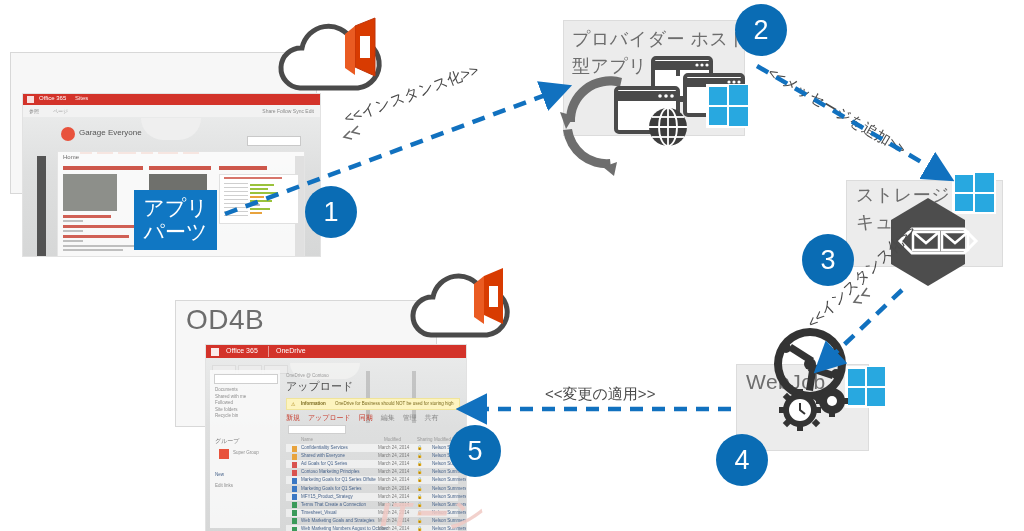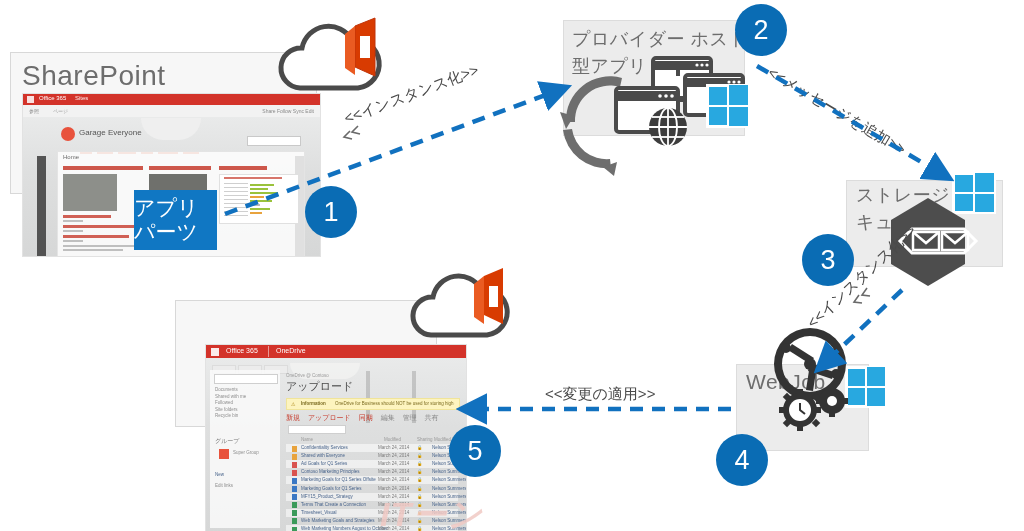--- a/index.html
+++ b/index.html
@@ -15,21 +15,21 @@
   .num{position:absolute;width:52px;height:52px;border-radius:50%;background:#0a6cb4;
        color:#fff;font-size:27px;display:flex;align-items:center;justify-content:center;
        font-family:"Liberation Sans",sans-serif;}
 
   
   .alabel{position:absolute;color:#4a4a4a;font-size:15px;white-space:nowrap;
           font-family:"Liberation Sans","DejaVu Sans",sans-serif;}
 
   
   .appparts{position:absolute;background:#1077c3;color:#fff;display:flex;flex-direction:column;
-            justify-content:center;line-height:1.15;font-size:21px;}
+            align-items:center;justify-content:center;line-height:1.15;font-size:21px;}
 
   
   .mock{position:absolute;background:#fbfbfb;overflow:hidden;border:1px solid #e2e2e2;}
   .mock-ribbon{position:absolute;left:0;top:0;right:0;height:11px;background:#d3332a;}
   .mock-ribbon .waffle{position:absolute;left:4px;top:2px;width:7px;height:7px;background:#fff;opacity:.85;}
   .mock-ribbon .o365{position:absolute;left:16px;top:1px;font-size:6px;color:#fff;}
   .mock-ribbon .sec{position:absolute;left:52px;top:1px;font-size:6px;color:#fff;opacity:.9;}
   .mock-ribbon .rdots{position:absolute;right:6px;top:3px;width:44px;height:5px;}
   .mock-ribbon .rdots i{display:inline-block;width:4px;height:4px;background:#fff;opacity:.8;margin-left:5px;}
   .mock-sub{position:absolute;left:0;right:0;height:12px;background:#f2f2f2;border-bottom:1px solid #e6e6e6;}
@@ -86,21 +86,20 @@
              font-style:italic;letter-spacing:1px;opacity:.85;}
 
   svg.ov{position:absolute;left:0;top:0;width:1024px;height:531px;overflow:visible;pointer-events:none;}
 </style>
 </head>
 <body>
 
 <div id="stage">
 
   <div class="panel" style="left:10px;top:52px;width:305px;height:140px;"></div>
-  <div class="panel-title" style="left:22px;top:60px;font-size:28px;">SharePoint</div>
 
   <div class="mock" style="left:22px;top:93px;width:297px;height:162px;">
     <div class="mock-ribbon">
       <span class="waffle"></span>
       <span class="o365">Office 365</span>
       <span class="sec">Sites</span>
       <span class="rdots"><i></i><i></i><i></i><i></i></span>
     </div>
     <div class="mock-sub" style="top:11px;">
       <span class="t" style="left:6px;">参照</span>
@@ -298,20 +297,21 @@
         <circle cx="832" cy="401" r="5" fill="#ffffff"></circle>
       </g>
     </g>
   </svg>
 
   <div class="num" style="left:716px;top:434px;">
     <span>4</span>
   </div>
 
   <div class="panel" style="left:175px;top:300px;width:260px;height:125px;"></div>
+  <div class="panel-title" style="left:186px;top:304px;font-size:28px;">OD4B</div>
 
   <div class="mock" style="left:205px;top:344px;width:260px;height:187px;">
     <div class="od-ribbon">
       <span class="waffle"></span>
       <span class="o365">Office 365</span>
       <span class="div"></span>
       <span class="onedrive">OneDrive</span>
     </div>
     <div class="photo-bg" style="top:13px;"></div>
     <div style="position:absolute;left:84px;top:18px;width:70px;height:16px;border-radius:0 0 40px 40px;background:#f2f2f1;opacity:.8;"></div>

